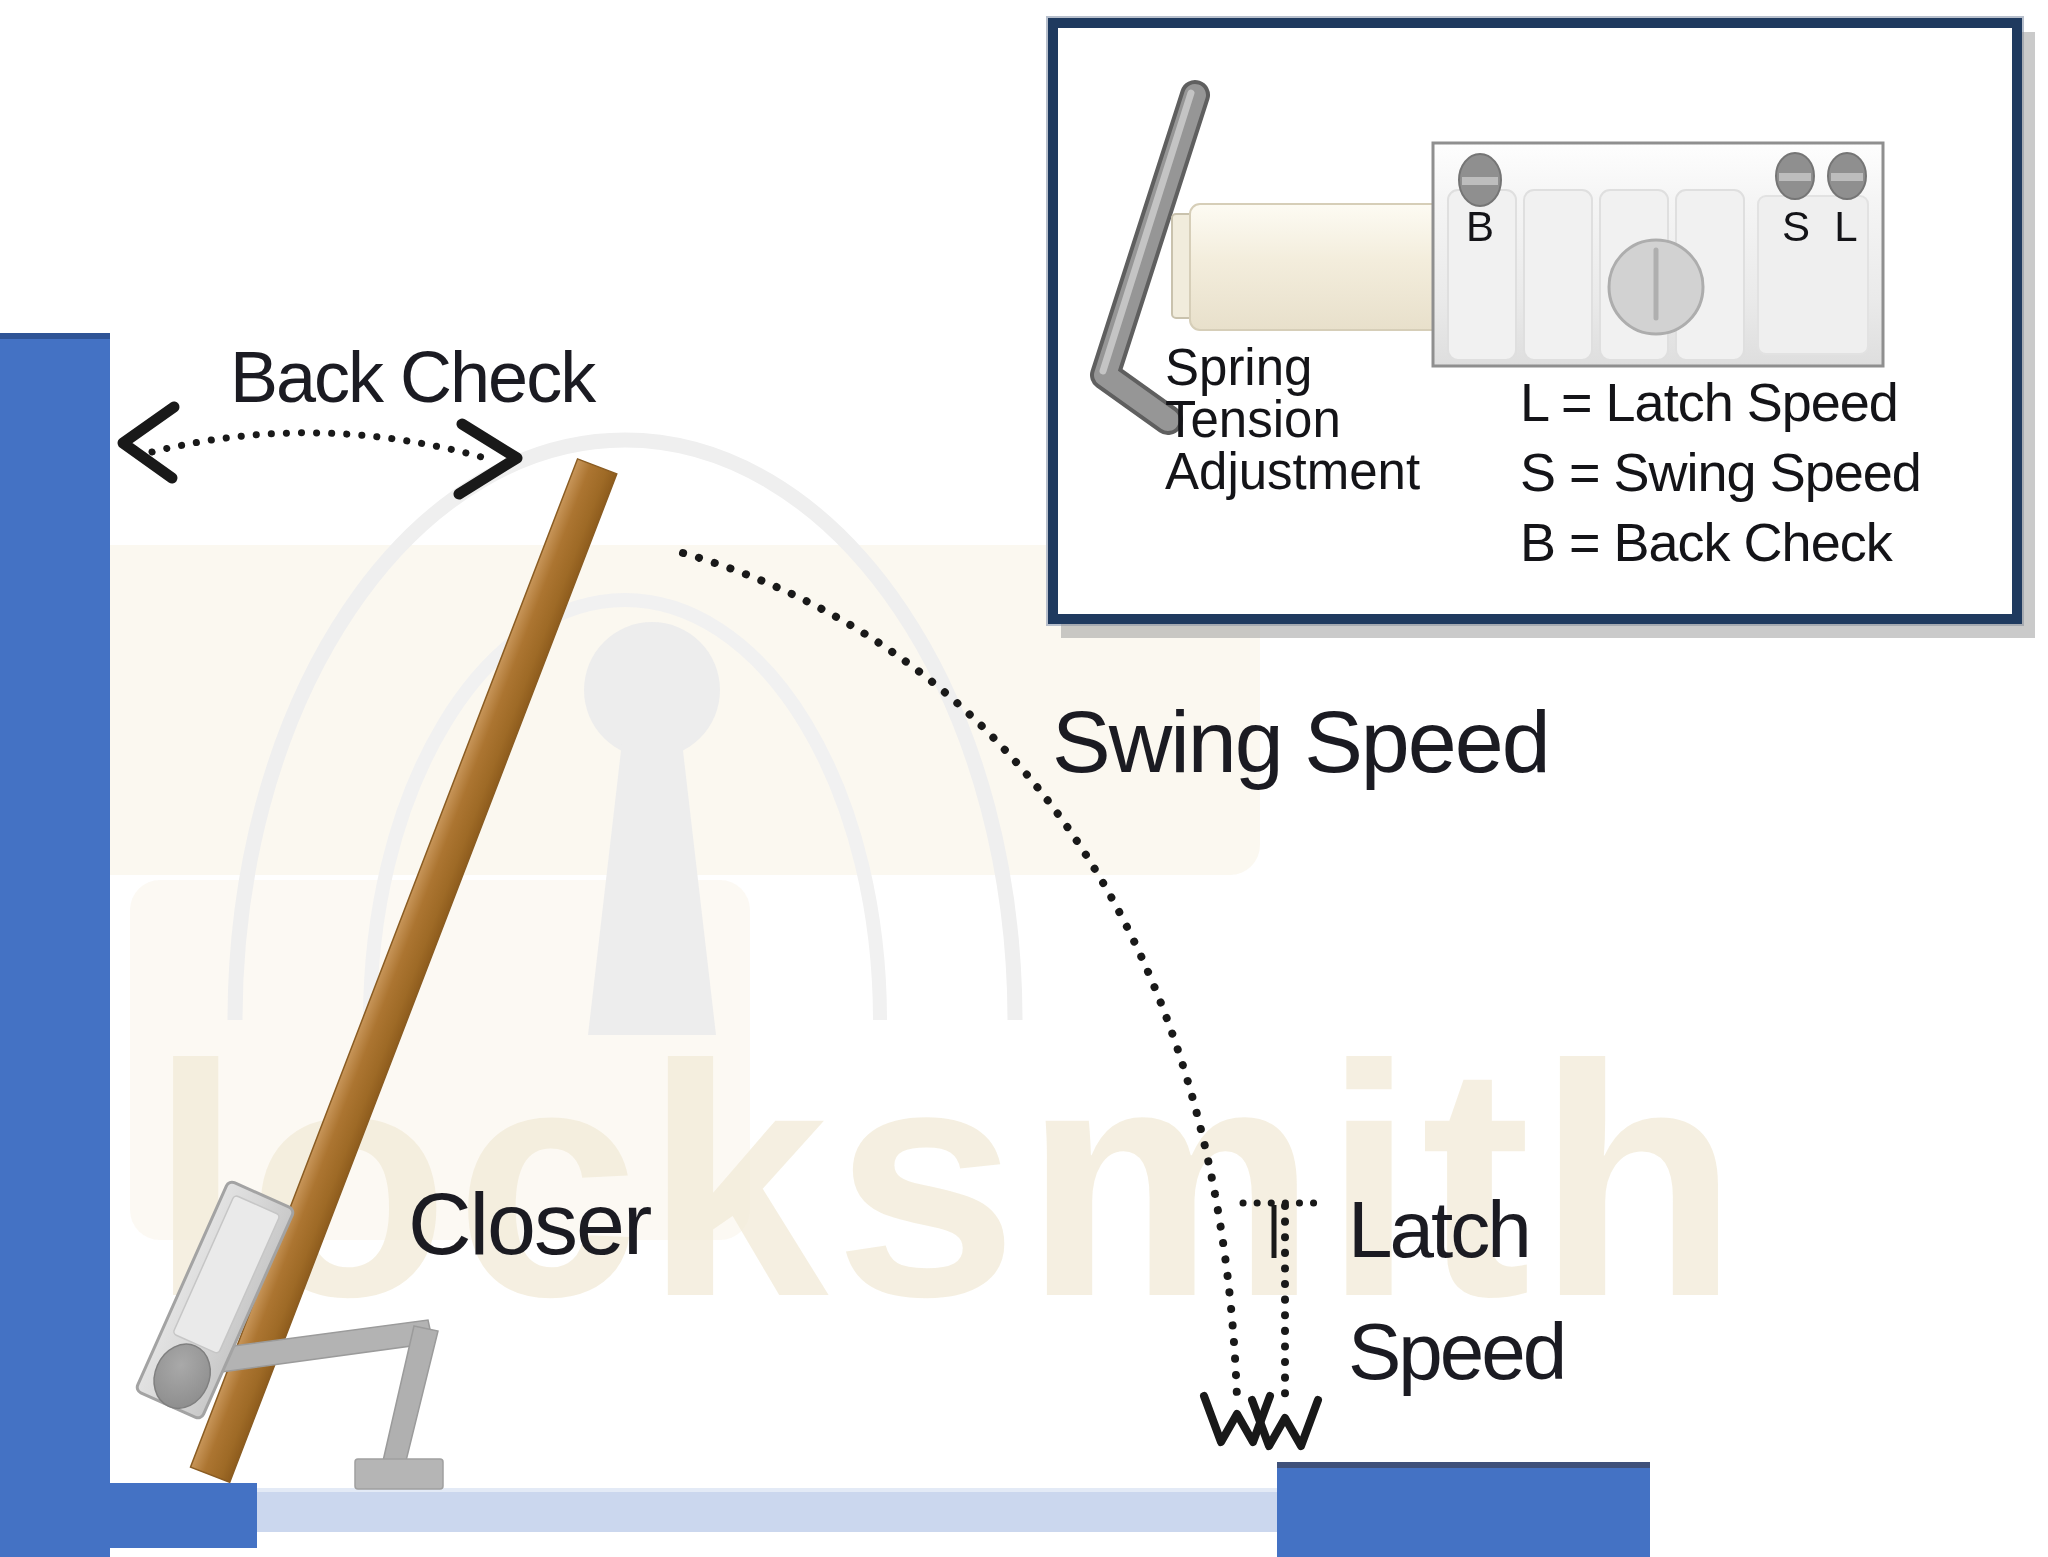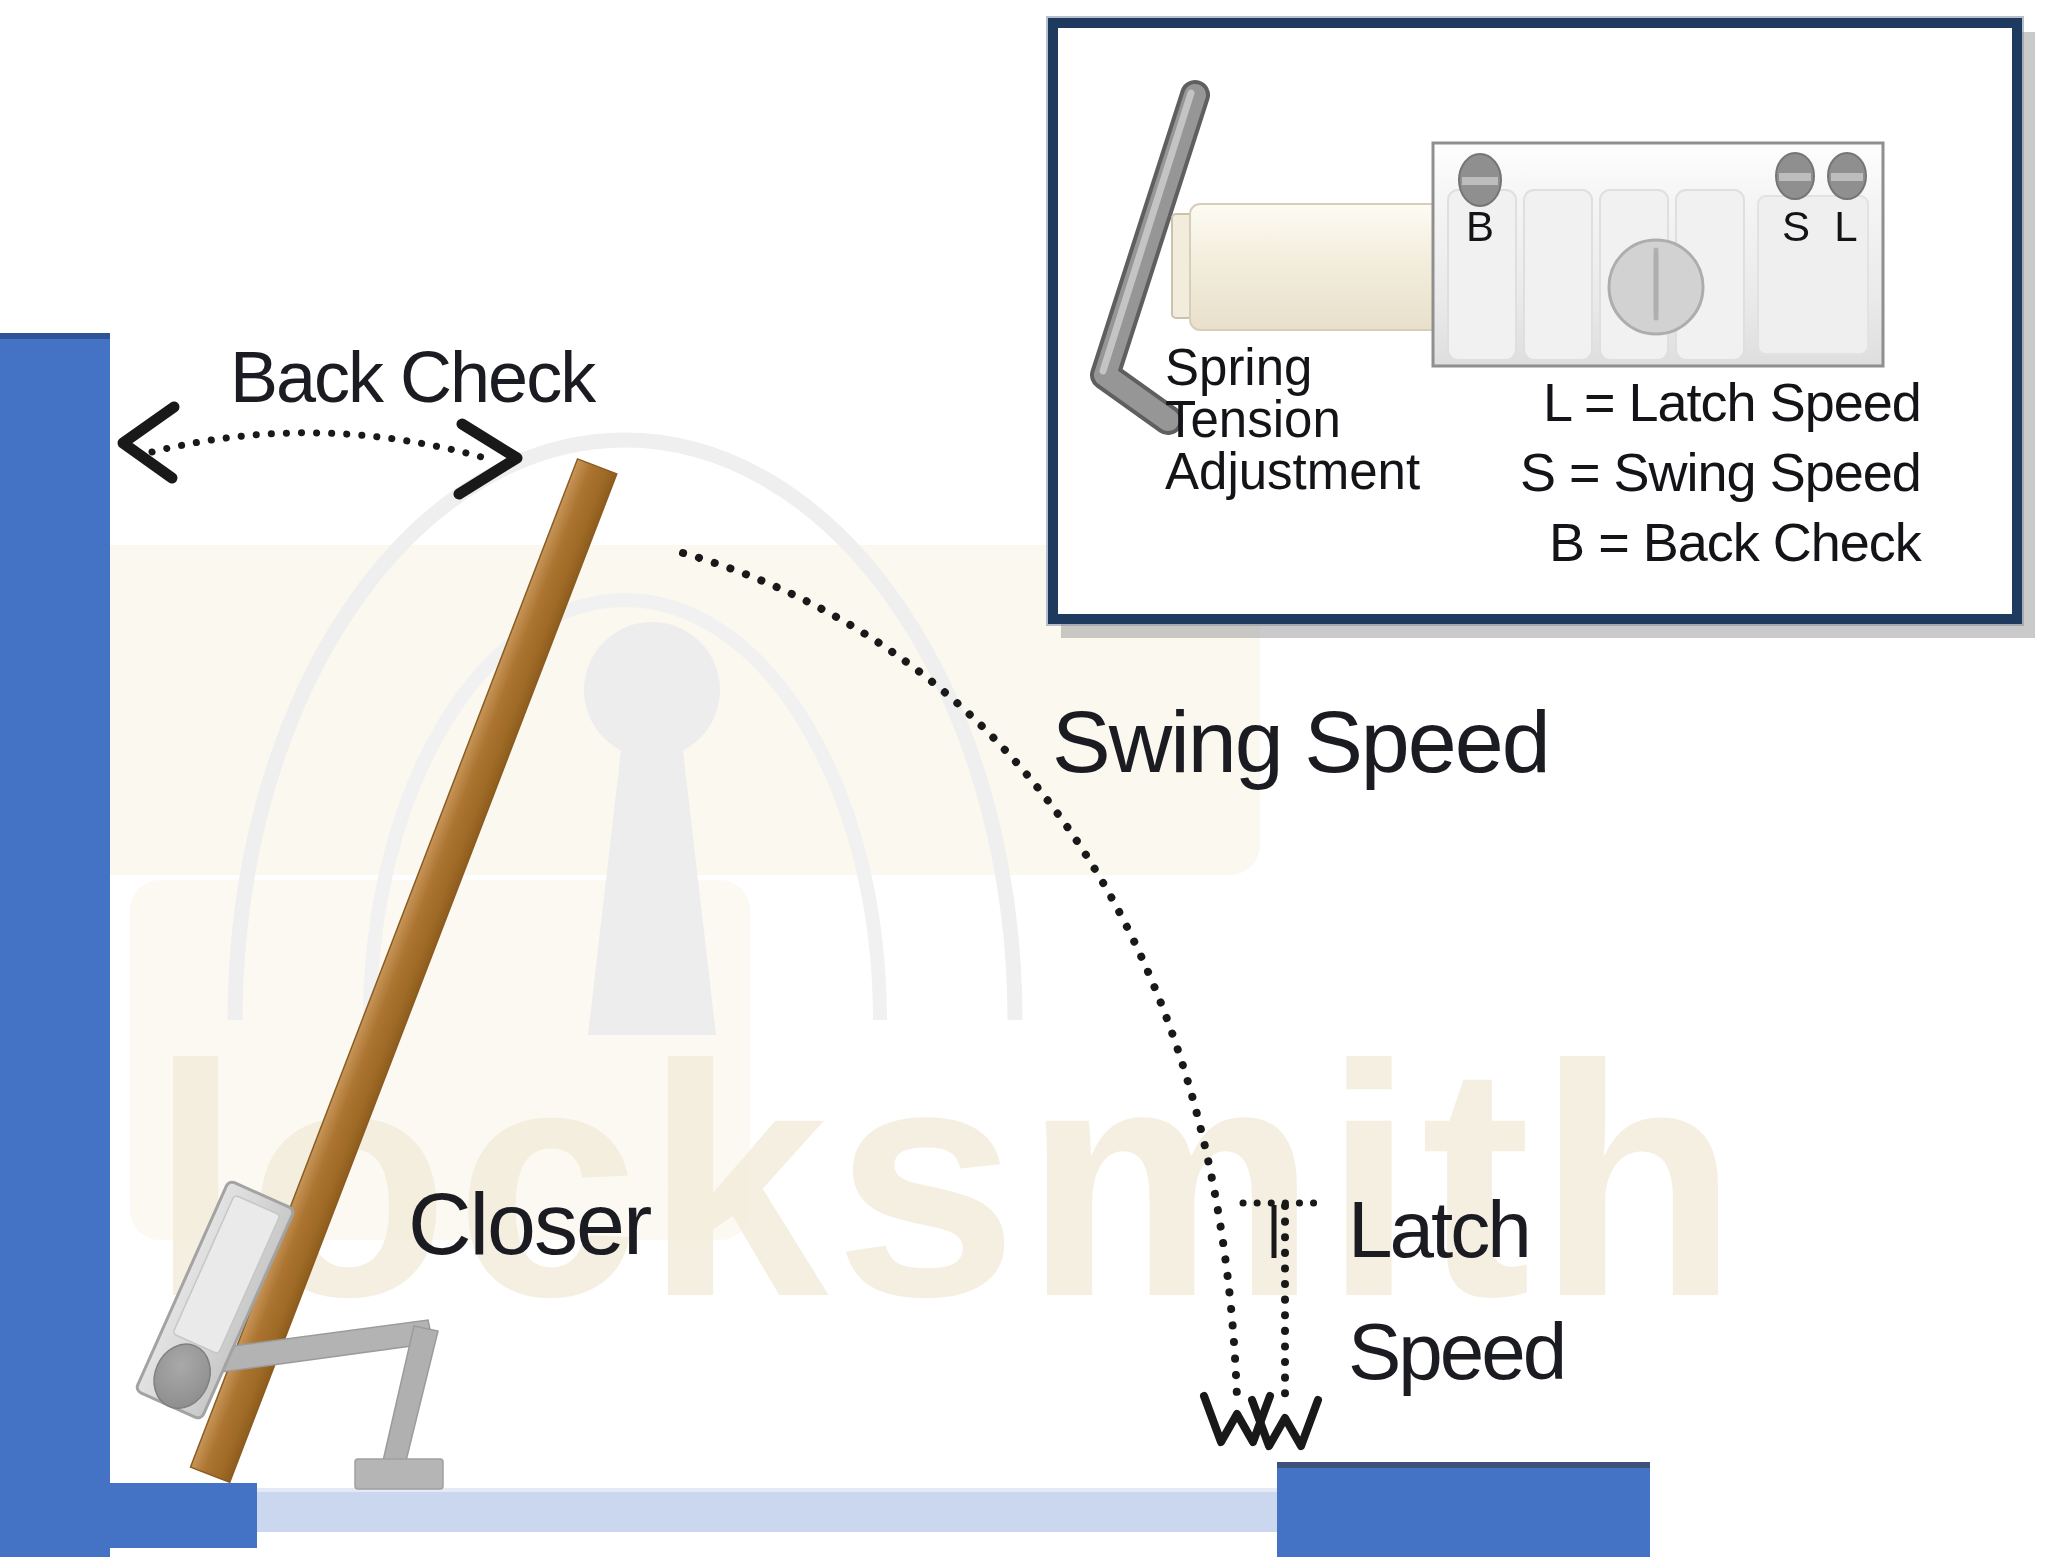--- a/index.html
+++ b/index.html
@@ -18,21 +18,21 @@
   
   .inset{
     position:absolute;left:1048px;top:18px;width:954px;height:586px;
     background:#ffffff;border:10px solid #1f3a5f;
     box-shadow:13px 14px 0 rgba(150,150,150,.5), 0 0 0 2px #b7bfcc;
   }
   .inset svg{position:absolute;left:0;top:0;}
   .ins-txt{position:absolute;color:#141418;line-height:1;white-space:nowrap;}
   .ins-spring{left:107px;top:314px;font-size:51px;}
   .ins-spring div{height:52px;}
-  .ins-legend{left:462px;top:347px;font-size:54px;letter-spacing:-1px;text-align:right;}
+  .ins-legend{left:462px;top:347px;font-size:54px;letter-spacing:-1px;}
   .ins-legend div{height:70px;}
   .screw-lbl{position:absolute;top:175px;font-size:42px;transform:translateX(-50%);color:#141418;}
   .screw-b{left:422px;}
   .screw-s{left:738px;}
   .screw-l{left:788px;}
 </style>
 </head>
 <body>
 
 <div id="stage">

